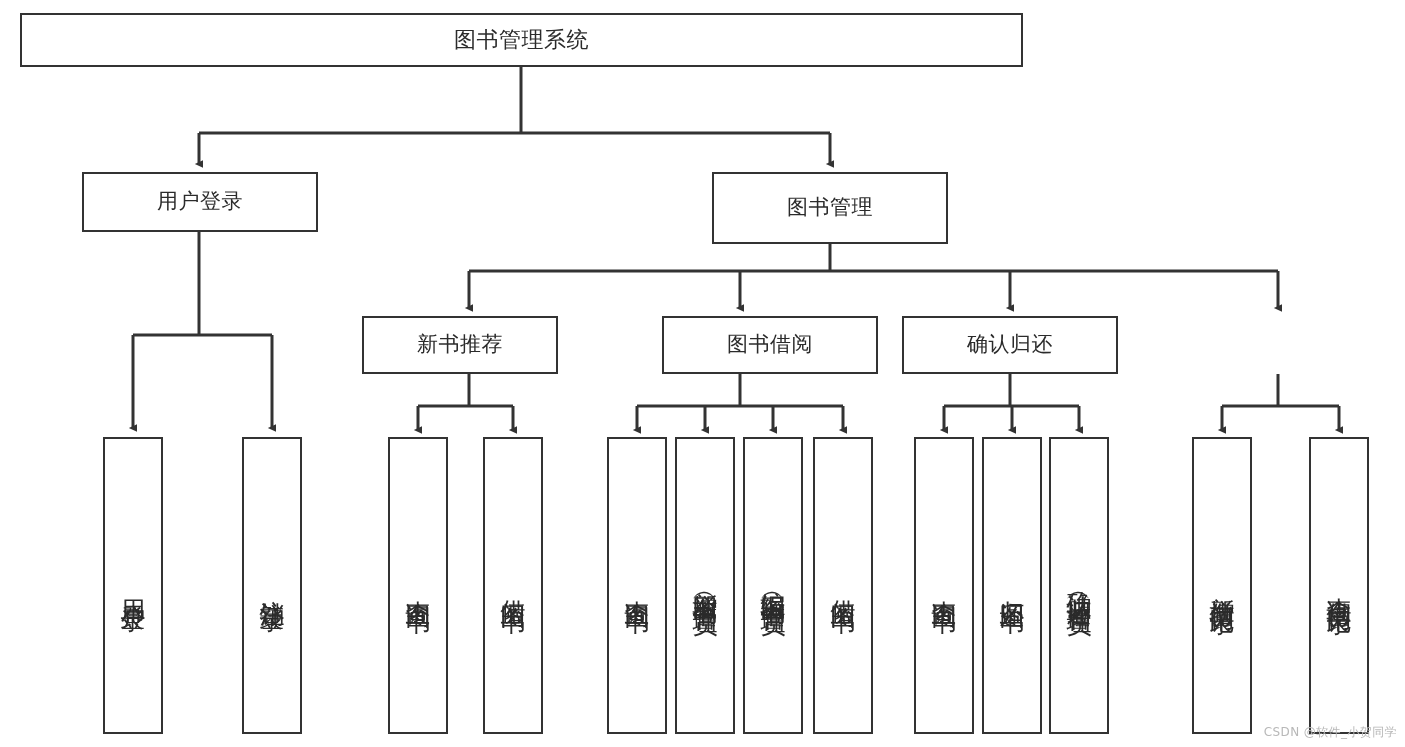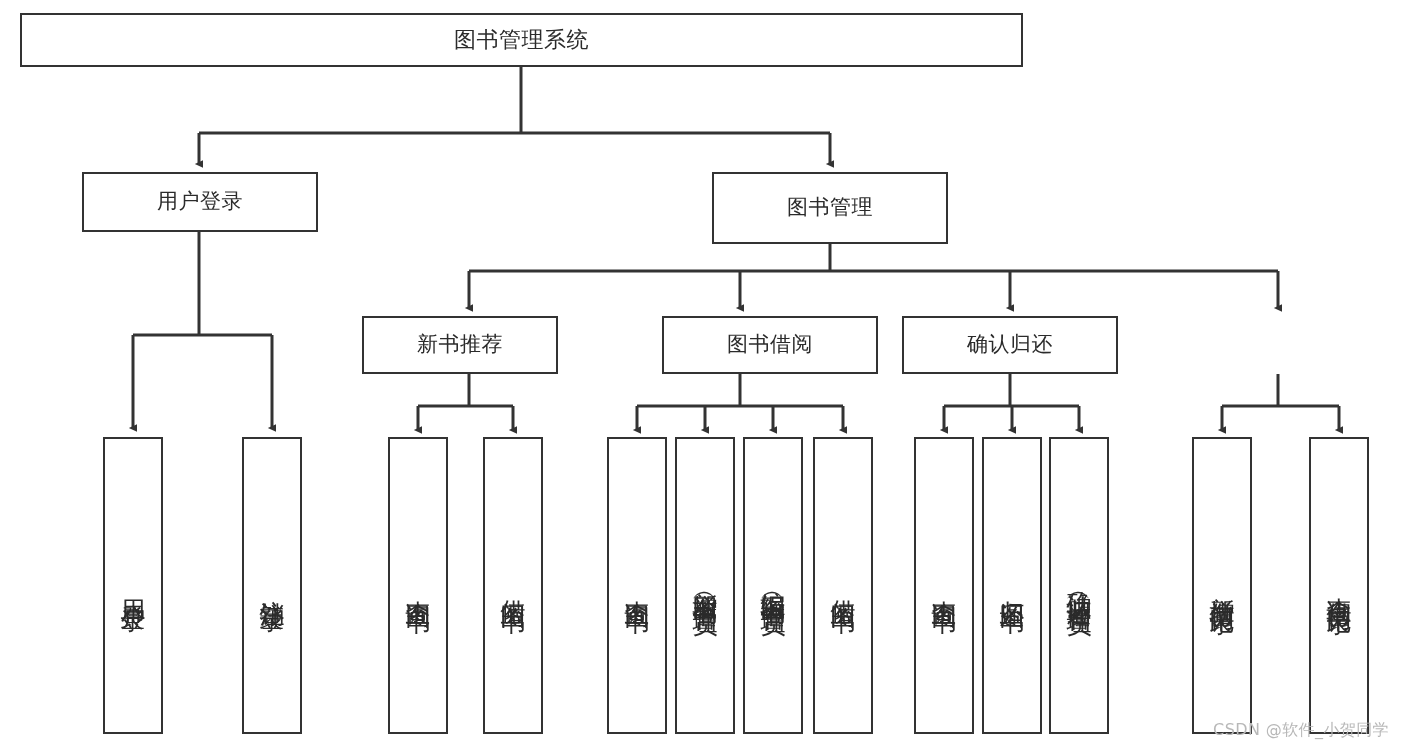--- a/index.html
+++ b/index.html
@@ -60,23 +60,23 @@
   .node.vert .node-label {
     writing-mode: vertical-rl;
     text-orientation: upright;
     font-size: 25px;
     line-height: 1;
     letter-spacing: 3px;
     white-space: nowrap;
   }
   #watermark {
     position: absolute;
-    right: 16px;
+    right: 8px;
     bottom: 6px;
-    font-size: 16px;
+    font-size: 12px;
     color: #b8b8b8;
     letter-spacing: 0.4px;
     z-index: 5;
     white-space: nowrap;
     font-family: "DejaVu Sans", "Liberation Sans", sans-serif;
   }
 </style>
 </head>
 <body>
 

